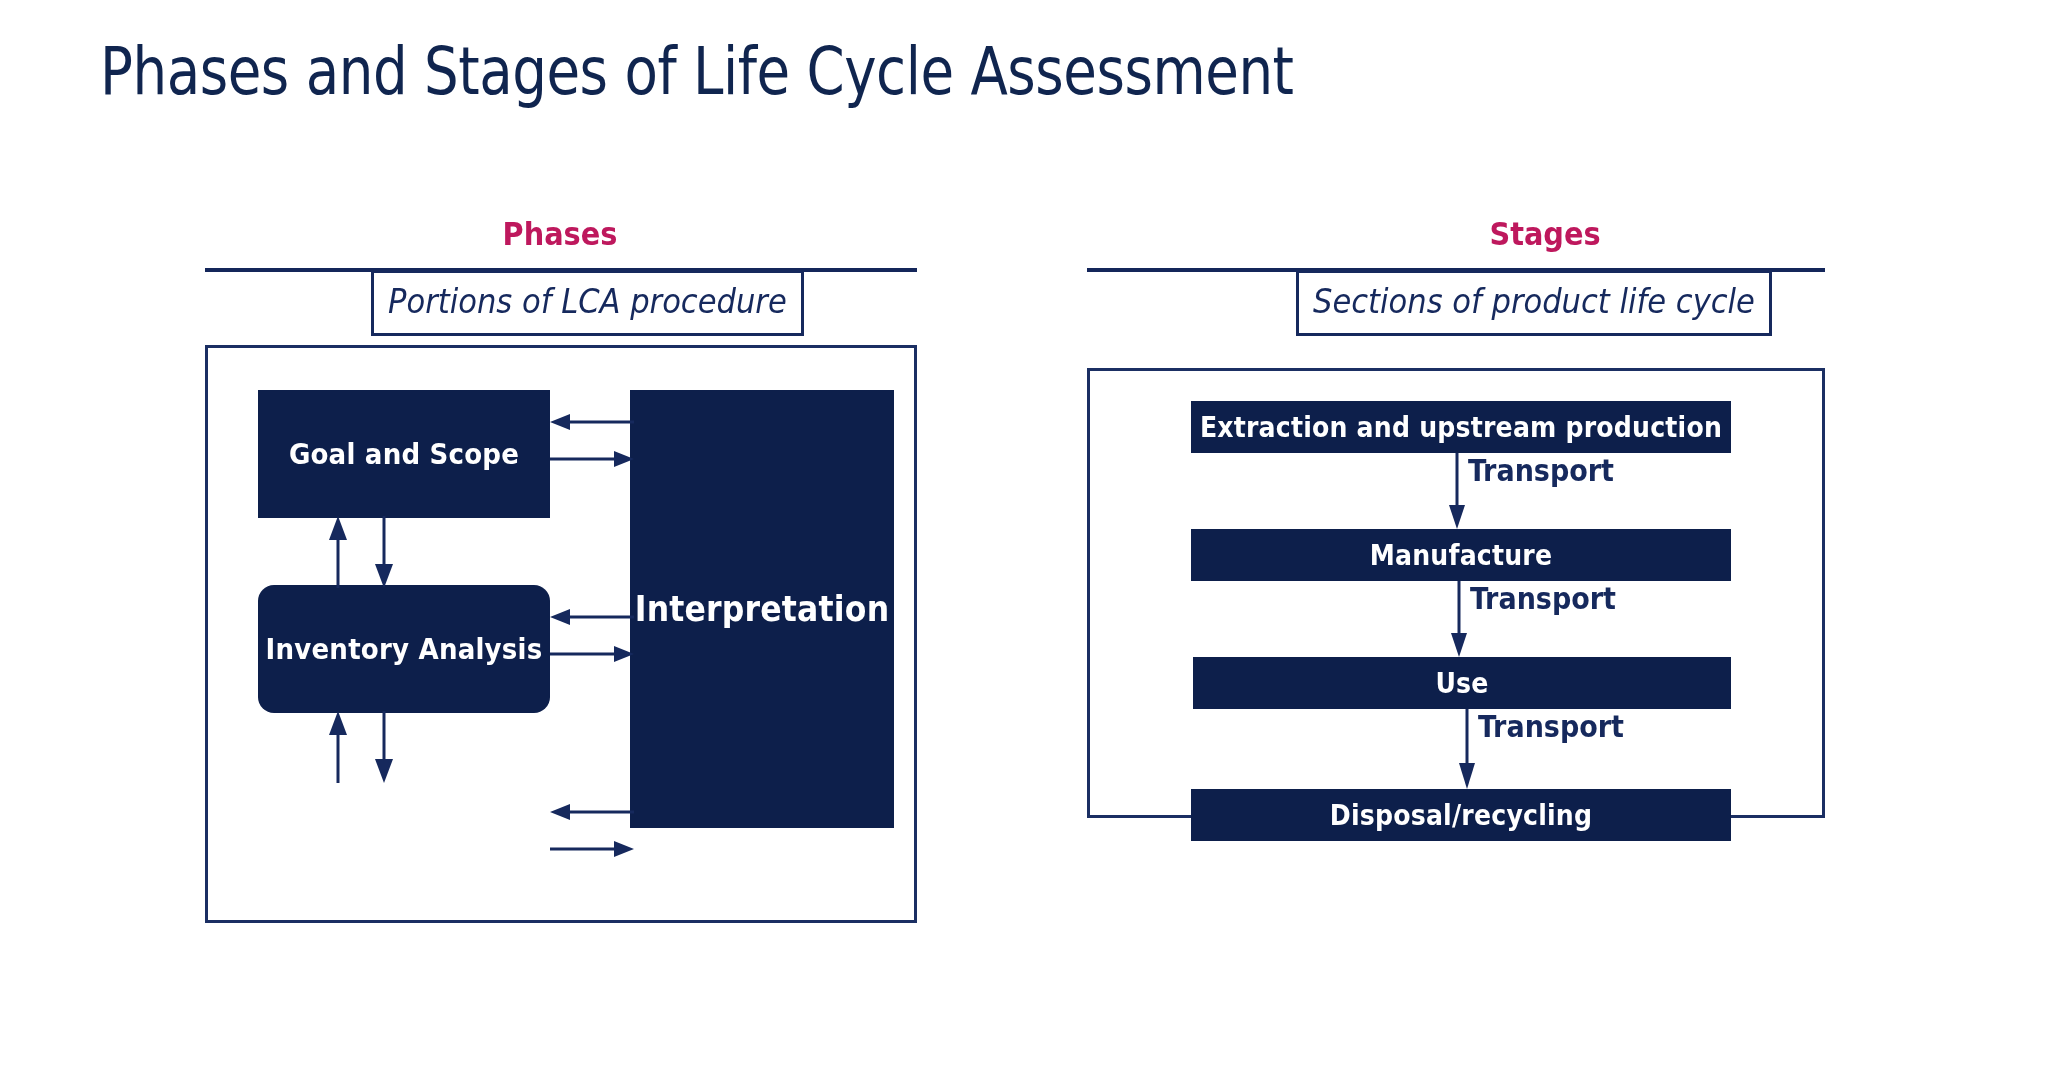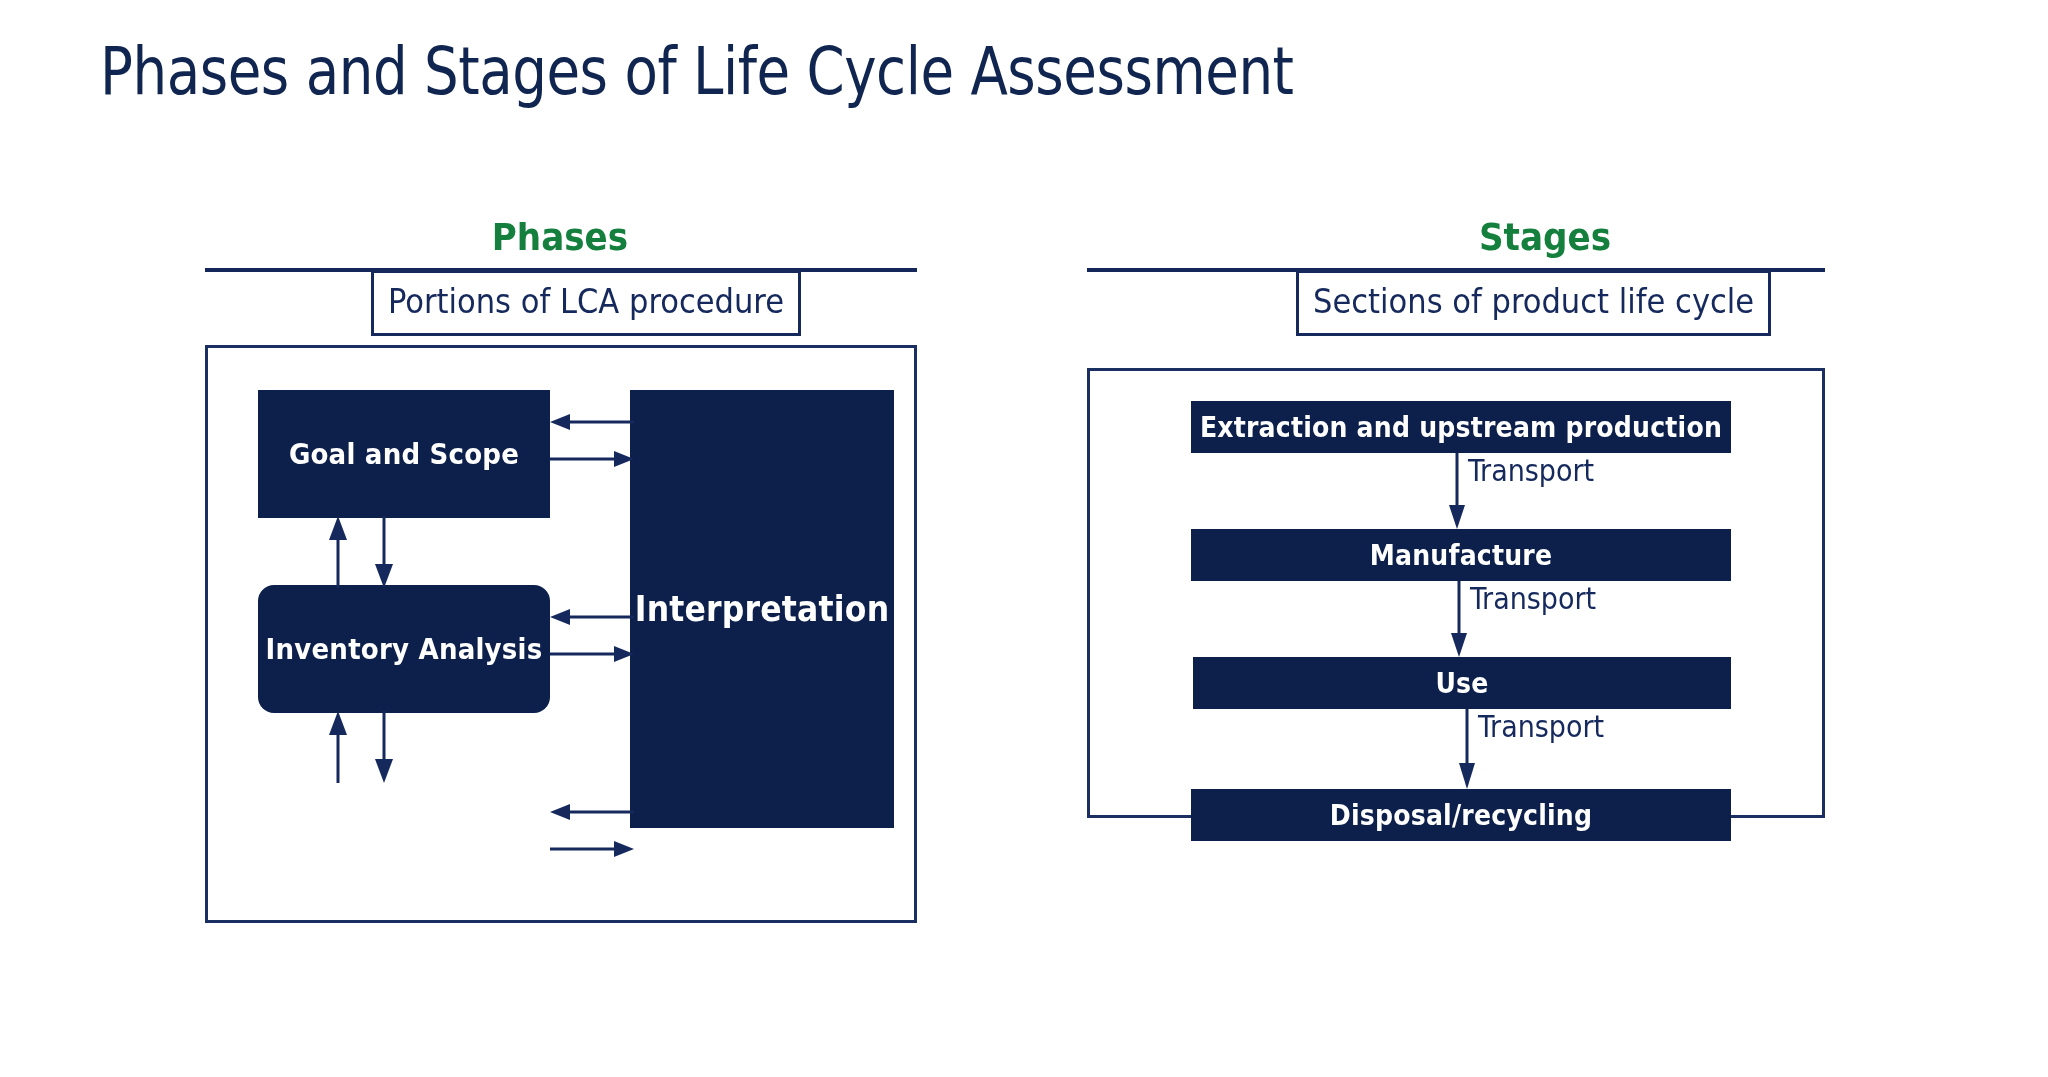--- a/index.html
+++ b/index.html
@@ -38,23 +38,23 @@
   .column { position: absolute; top: 0; }
   #phases-column { left: 205px; width: 740px; }
   #stages-column { left: 1150px; width: 790px; }
 
   .column-heading {
     position: absolute;
     top: 215px;
     width: 100%;
     text-align: center;
     font-family: "DejaVu Sans Condensed", "Liberation Sans Narrow", "Liberation Sans", sans-serif;
-    font-size: 38px;
+    font-size: 32px;
     font-weight: bold;
-    color: #15803d;
+    color: #be185d;
   }
   #phases-column .column-heading { left: 105px; width: 500px; }
   #stages-column .column-heading { left: 0px; width: 790px; }
 
   .heading-rule {
     position: absolute;
     top: 268px;
     height: 4px;
     background: #14265a;
   }
@@ -66,20 +66,21 @@
     top: 270px;
     border: 3px solid #16295d;
     background: #ffffff;
     font-family: "DejaVu Sans Condensed", "Liberation Sans Narrow", "Liberation Sans", sans-serif;
     font-size: 34px;
     line-height: 48px;
     color: #16295d;
     padding: 4px 14px 8px 14px;
     white-space: nowrap;
     text-align: center;
+    font-style: italic;
   }
   #phases-caption { left: 166px; }
   #stages-caption { left: 146px; }
 
   
   .panel {
     position: absolute;
     border: 3px solid #1b2f63;
     background: #ffffff;
   }
@@ -129,20 +130,21 @@
   .arrow-line { stroke: #16295d; fill: none; }
   .arrow-head { fill: #16295d; stroke: none; }
 
   
   .transport-label {
     position: absolute;
     font-family: "DejaVu Sans Condensed", "Liberation Sans Narrow", "Liberation Sans", sans-serif;
     font-size: 30px;
     color: #16295d;
     white-space: nowrap;
+    font-weight: bold;
   }
   #transport-1 { left: 378px; top: 82px; }
   #transport-2 { left: 380px; top: 210px; }
   #transport-3 { left: 388px; top: 338px; }
 </style>
 </head>
 <body>
 
 <div id="slide">
 

